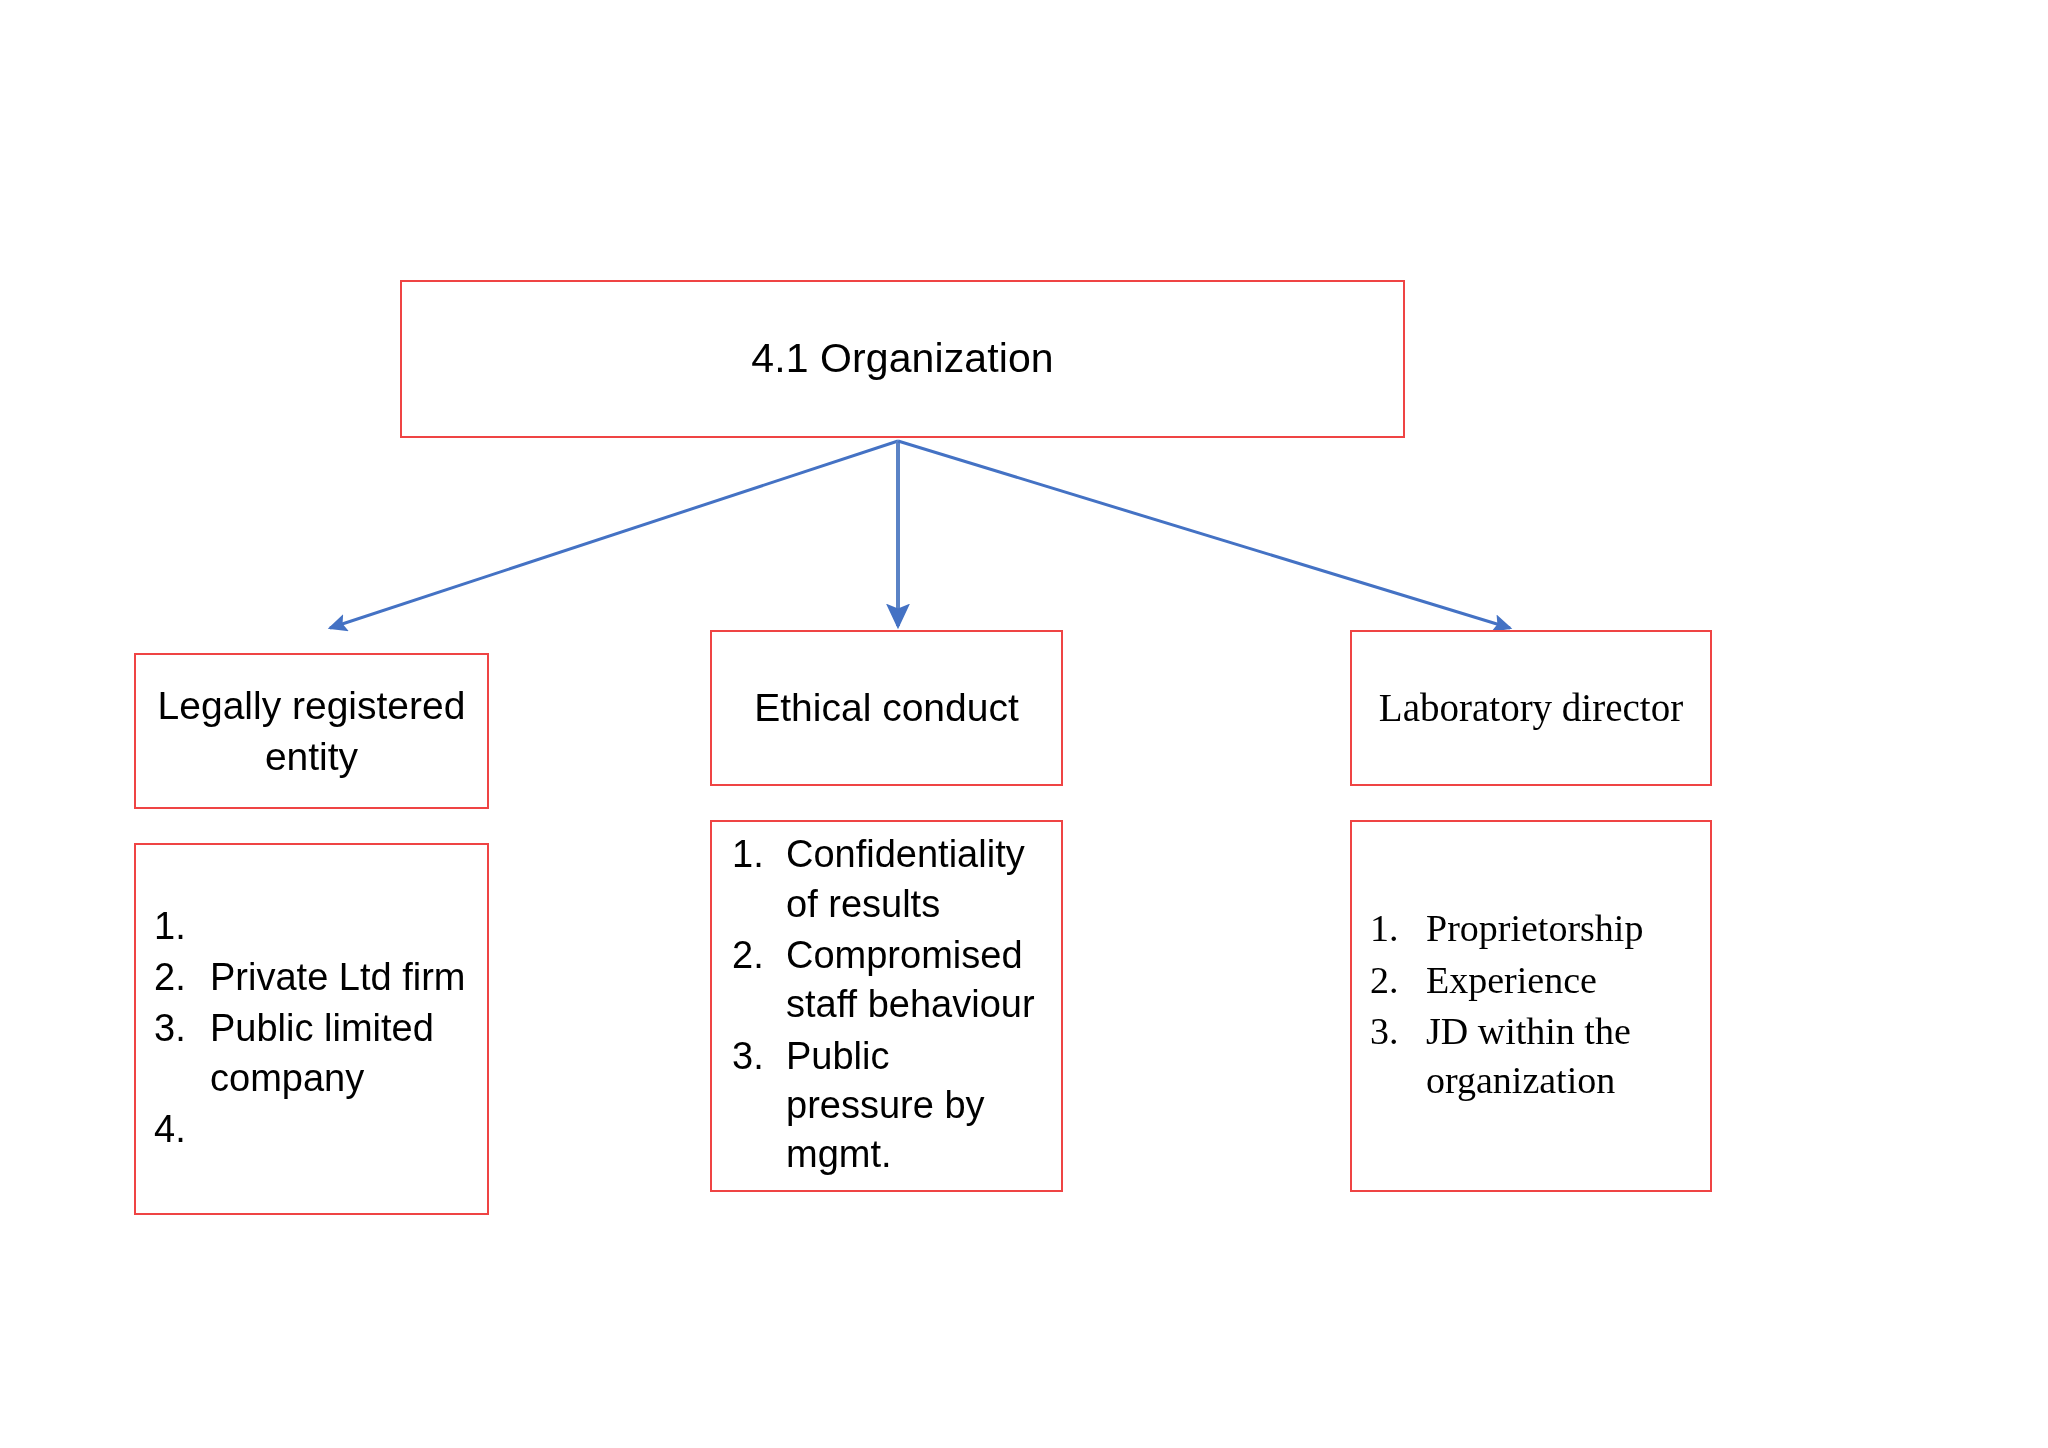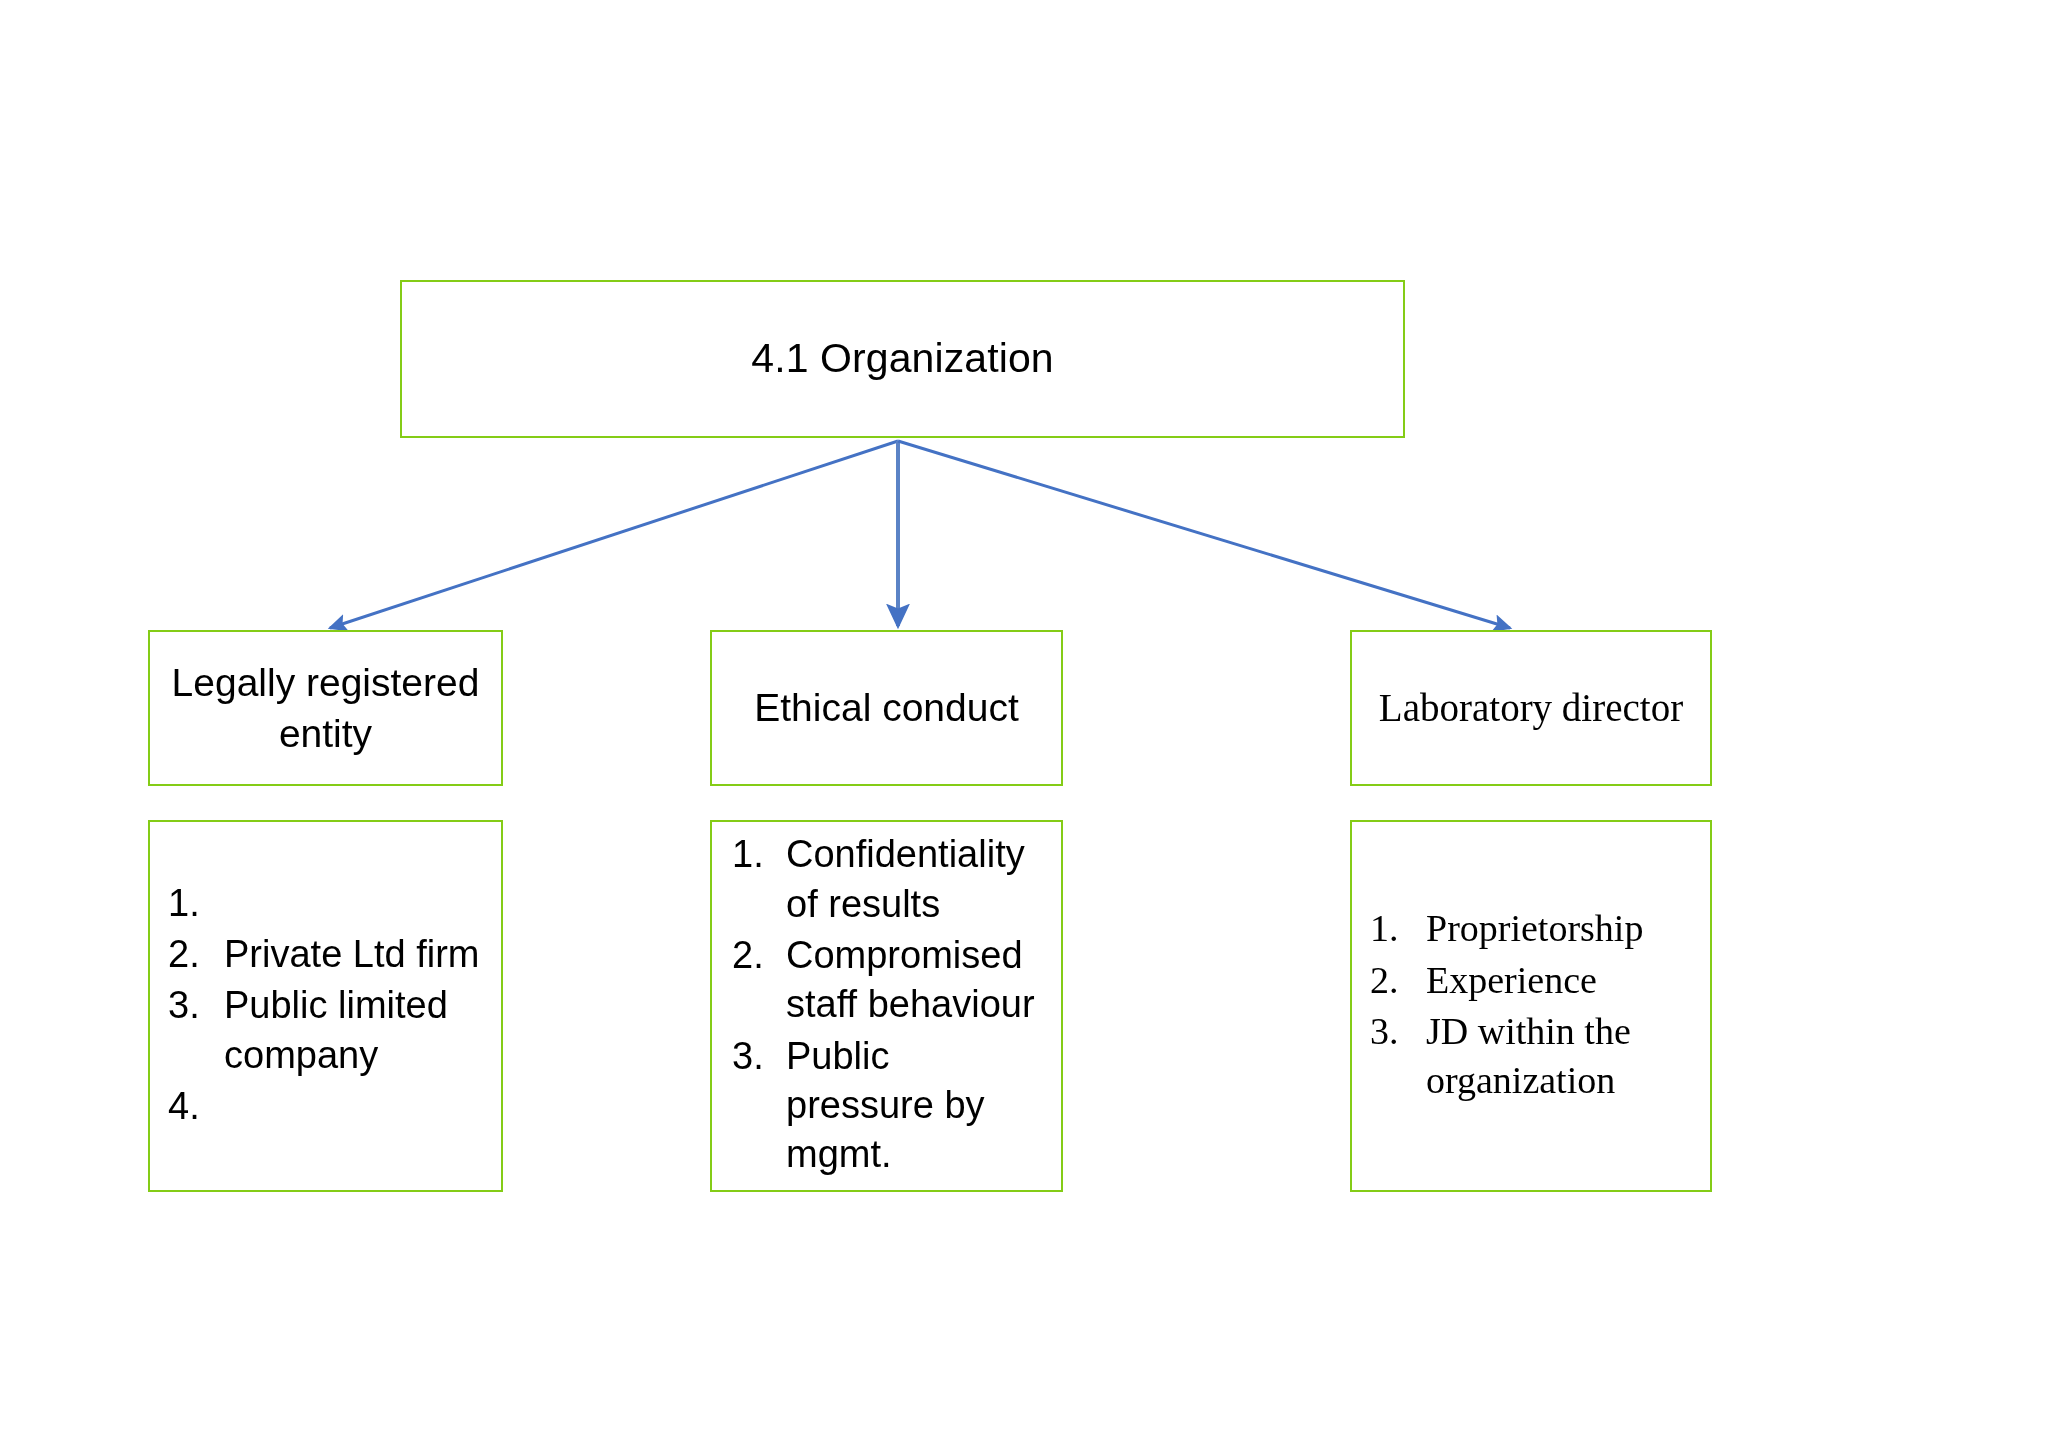--- a/index.html
+++ b/index.html
@@ -23,21 +23,21 @@
     position: absolute;
     left: 0;
     top: 0;
     width: 2048px;
     height: 1448px;
     pointer-events: none;
   }
   .node {
     position: absolute;
     box-sizing: border-box;
-    border: 2px solid #84cc16;
+    border: 2px solid #ef4444;
     background: #ffffff;
     display: flex;
     align-items: center;
     justify-content: center;
   }
   .node-title {
     position: absolute;
     left: 400px;
     top: 280px;
     width: 1005px;
@@ -58,21 +58,21 @@
     line-height: 1.32;
     text-align: center;
     padding: 0 14px;
   }
   .node-list {
     top: 820px;
     height: 372px;
     align-items: center;
     justify-content: flex-start;
   }
-  .col-left   { left: 148px;  width: 355px; }
+  .col-left   { left: 134px;  width: 355px; margin-top: 23px; }
   .col-mid    { left: 710px;  width: 353px; align-items: center; }
   .col-right  { left: 1350px; width: 362px; font-family: Liberation Serif, serif; }
 
   ol.item-list {
     margin: 0;
     padding: 0 18px 0 0;
     list-style: none;
     width: 100%;
     box-sizing: border-box;
   }

